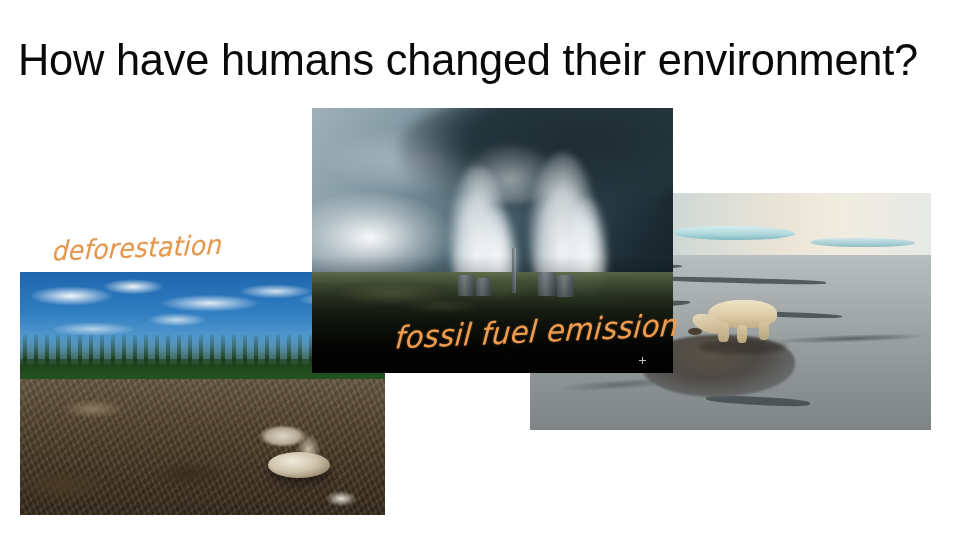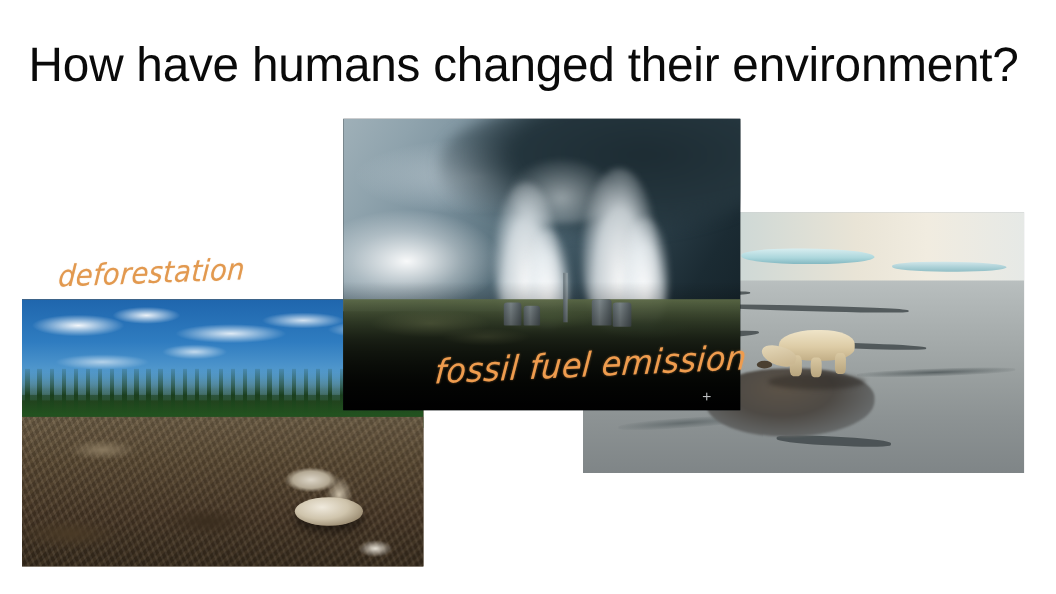--- a/index.html
+++ b/index.html
@@ -7,21 +7,20 @@
     padding: 0;
     background: #ffffff;
   }
   #slide {
     position: relative;
     width: 960px;
     height: 540px;
     background: #ffffff;
     overflow: hidden;
     font-family: "Liberation Sans", sans-serif;
-    text-align: center;
   }
 
   
   #slide-title {
     position: absolute;
     left: 18px;
     top: 36px;
     width: 930px;
     font-family: "Liberation Sans", sans-serif;
     font-size: 44px;

